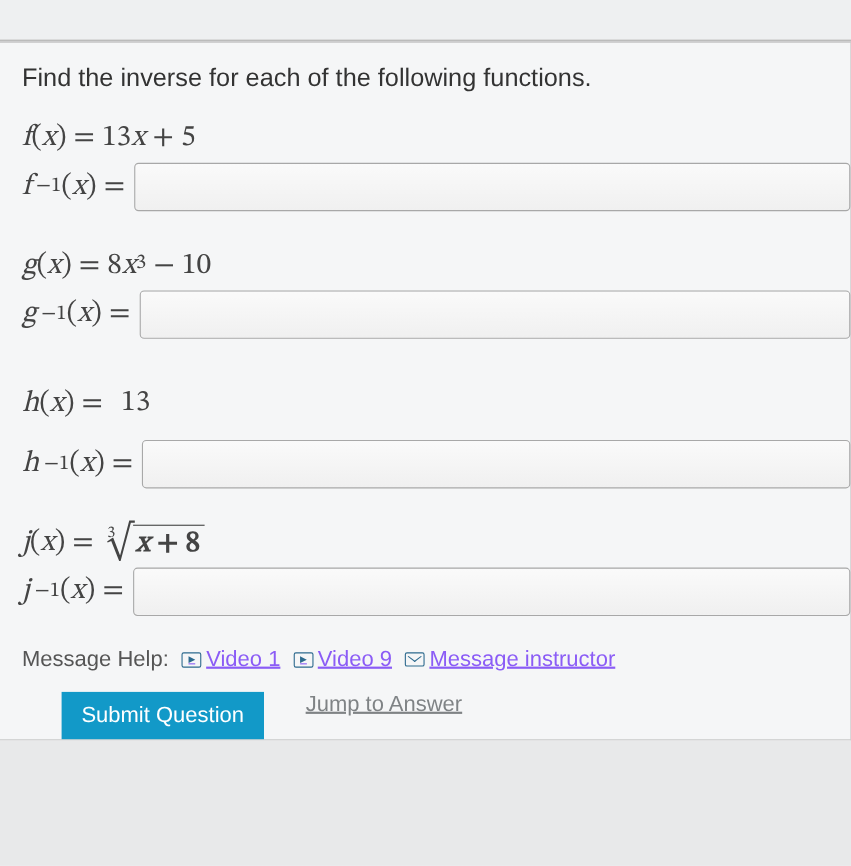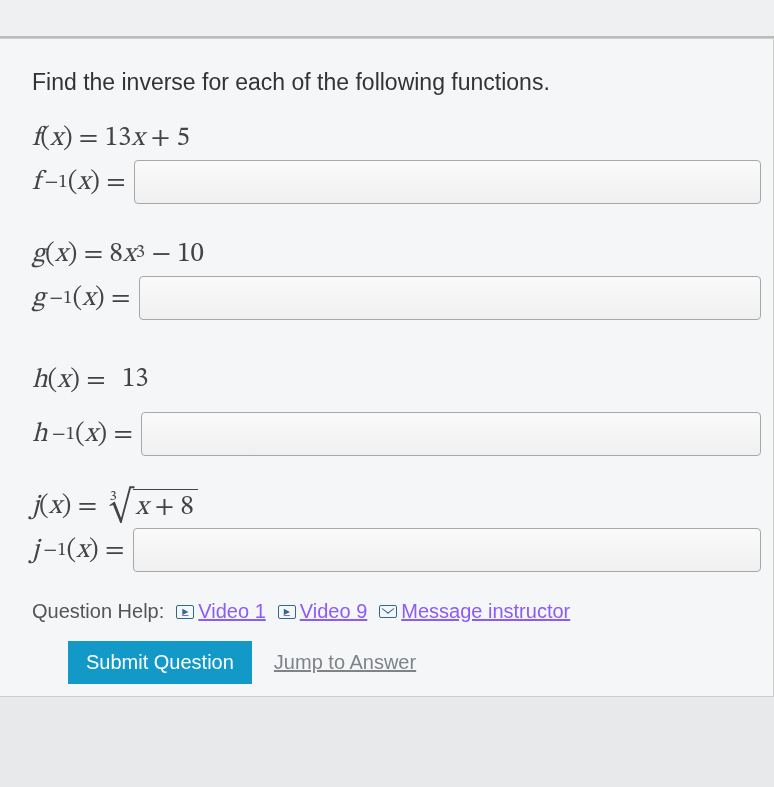--- a/index.html
+++ b/index.html
@@ -14,21 +14,21 @@
   .top-bar {
     height: 38px;
     border-bottom: 2px solid #bbb;
     background: #eef0f1;
   }
   .question-panel {
     background: #f5f6f7;
     border: 1px solid #ccc;
     border-left: none;
     margin: 0;
-    padding: 12px;
+    padding: 0;
   }
   .prompt {
     font-size: 23px;
     color: #333;
     padding: 18px 20px 10px 20px;
     font-weight: 400;
   }
   .problems {
     padding: 10px 0 6px 20px;
   }
@@ -83,20 +83,21 @@
     top: -10px;
     left: 6px;
   }
   .radical {
     font-size: 1.15em;
     margin-left: -2px;
   }
   .radicand {
     border-top: 1.5px solid #444;
     padding: 0 4px 0 2px;
+    font-weight: bold;
   }
   .help-row {
     font-size: 20px;
     color: #555;
     padding: 8px 20px 18px 20px;
     display: flex;
     align-items: center;
     gap: 12px;
     flex-wrap: wrap;
   }
@@ -131,38 +132,38 @@
   }
   .icon-mail::after {
     content:"";position:absolute;left:1px;top:1px;width:7px;height:7px;
     border-right:1.5px solid #2d6a8e;border-bottom:1.5px solid #2d6a8e;
     transform: rotate(45deg) skew(-8deg,-8deg);transform-origin:top left;
     left:8px;top:-2px;
   }
   .button-row {
     padding: 0 0 0 56px;
     display: flex;
-    align-items: center;
     gap: 22px;
   }
   .submit-btn {
     background: #1299c8;
     color: #fff;
     border: none;
     font-size: 20px;
     padding: 10px 18px;
     cursor: pointer;
     font-family: inherit;
   }
   .jump-link {
     color: #6b6f72;
     font-size: 20px;
     text-decoration: underline;
     cursor: pointer;
     opacity: 0.85;
+    margin-left: 16px;
   }
   .fade-bottom {
     position: absolute;
     left: 0; right: 0; bottom: 0; height: 14px;
     background: linear-gradient(rgba(232,233,234,0), rgba(232,233,234,1));
     pointer-events: none;
   }
 </style>
 </head>
 <body>
@@ -219,21 +220,21 @@
       </div>
       <div class="math-line">
         <span class="inv-label"><span class="var">j</span><sup>&nbsp;−1</sup>(<span class="var">x</span>)&nbsp;=</span>
         <input class="input-box" type="text" value="" style="">
       </div>
     </div>
 
   </div>
 
   <div class="help-row">
-    <span>Question Help:</span>
+    <span>Message Help:</span>
     <a class="help-link">
       <span class="icon-box"></span>
       <span>Video 1</span>
     </a>
     <a class="help-link">
       <span class="icon-box"></span>
       <span>Video 9</span>
     </a>
     <a class="help-link">
       <span class="icon-mail"></span>

